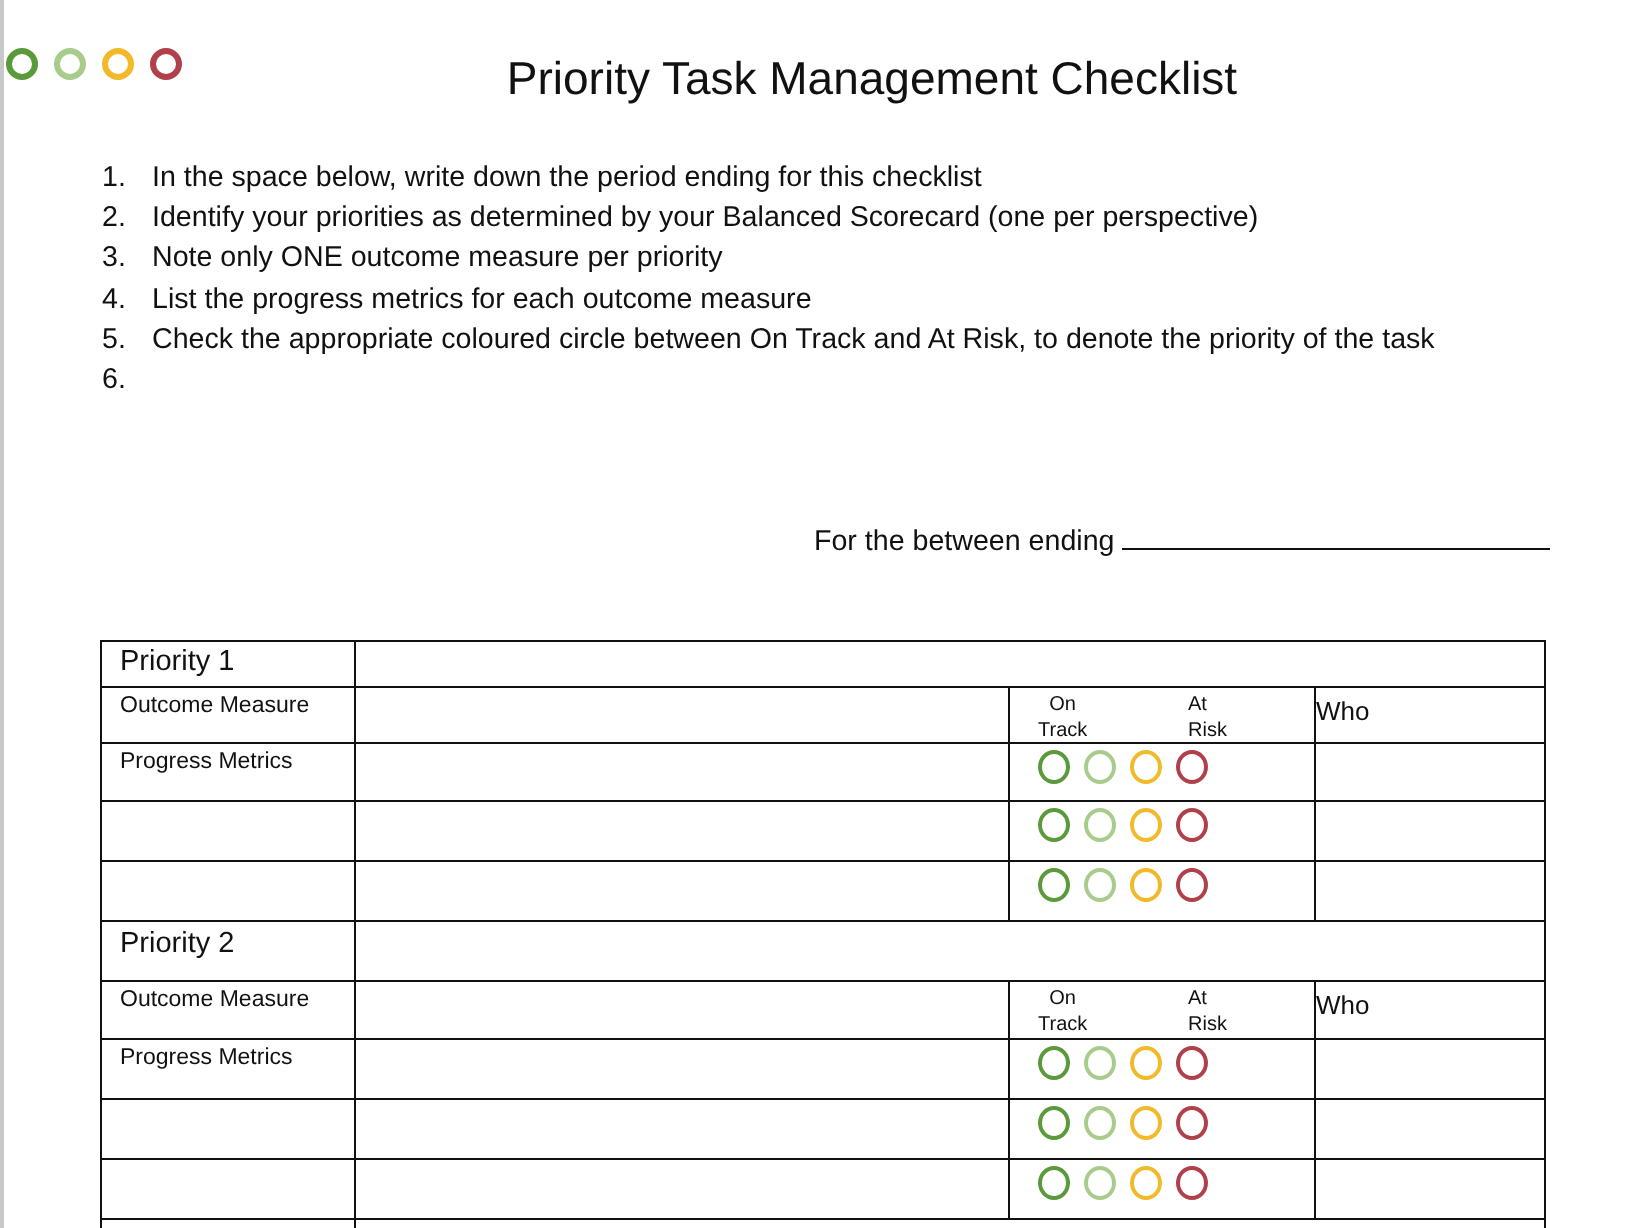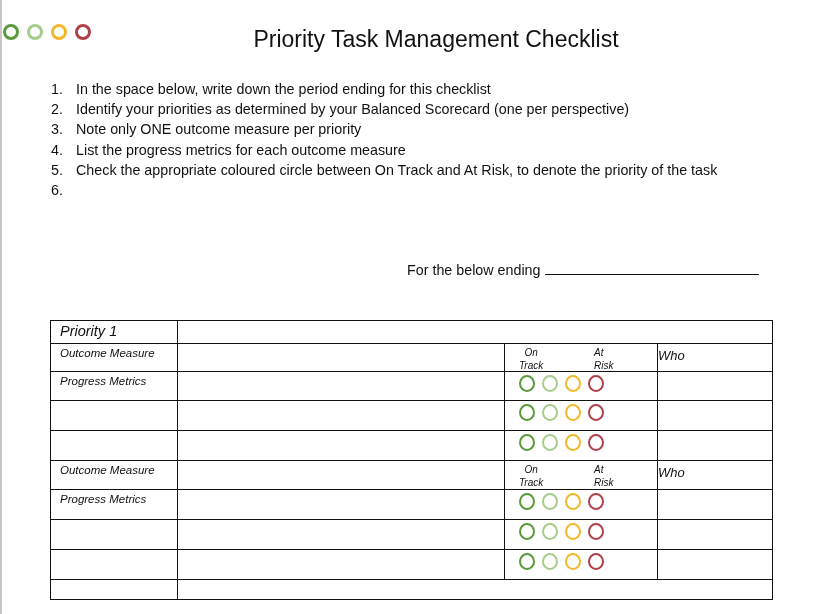--- a/index.html
+++ b/index.html
@@ -11,21 +11,21 @@
   .logo-circles { position:absolute; left:3px; top:24px; display:flex; gap:8px; }
   .ring { box-sizing:border-box; width:16px; height:16px; border-radius:50%; border:3px solid #000; background:transparent; display:inline-block; }
   .title { position:absolute; left:0; width:872px; top:26px; text-align:center; font-size:23px; color:#111; }
   .instructions { position:absolute; left:51px; top:79px; font-size:14.3px; line-height:20.2px; }
   .instructions ol { margin:0; padding:0; list-style:none; }
   .instructions li { display:flex; }
   .instructions .num { width:25px; }
   .period { position:absolute; left:407px; top:260px; font-size:14.3px; }
   .period .line { display:inline-block; width:214px; border-bottom:1px solid #111; height:14px; vertical-align:baseline; margin-left:4px; }
   table.grid { position:absolute; left:50px; top:320px; border-collapse:collapse; table-layout:fixed; }
-  table.grid td { border:1.2px solid #111; padding:0; vertical-align:top; box-sizing:border-box;font-style:italic; }
+  table.grid td { border:1.2px solid #111; padding:0; vertical-align:top; box-sizing:border-box; }
   .c1 { width:127px; } .c2 { width:327px; } .c3 { width:153px; } .c4 { width:115px; }
   .prio-label { font-size:14.5px; padding:2px 0 0 9px !important; }
   .small-label { font-size:11.5px; padding:3px 0 0 9px !important; }
   .ot { font-size:10px; position:relative; }
   .ot .on { position:absolute; left:14px; top:2px; text-align:center; line-height:13px; }
   .ot .at { position:absolute; left:89px; top:2px; text-align:left; line-height:13px; }
   .who { font-size:13px; text-align:left; padding-top:4px !important; }
   .circles { display:flex; gap:7px; padding:3px 0 0 14px; }
   .circles .ring { width:16px; height:17px; border-width:2.6px; }
 </style>
@@ -65,21 +65,21 @@
         <span class="num">5.</span>
         <span>Check the appropriate coloured circle between On Track and At Risk, to denote the priority of the task</span>
       </li>
     <li>
         <span class="num">6.</span>
       </li>
   </ol>
 </div>
 
 <div class="period">
-  <span>For the below ending</span><span class="line"></span>
+  <span>For the between ending</span><span class="line"></span>
 </div>
 
 <table class="grid">
   <colgroup>
       <col class="c1">
       <col class="c2">
       <col class="c3">
       <col class="c4">
     </colgroup>
 
@@ -136,20 +136,24 @@
           <div class="circles">
       <span class="ring" style="border-color:#5a9a3a"></span>
       <span class="ring" style="border-color:#a8cc8c"></span>
       <span class="ring" style="border-color:#f2b92a"></span>
       <span class="ring" style="border-color:#b0404a"></span>
     </div>
         </td>
     <td></td>
   </tr>
 
+  <tr style="height:30px">
+    <td class="prio-label" style="padding-top:3px !important">Priority 2</td>
+    <td colspan="3"></td>
+  </tr>
   <tr style="height:29px">
     <td class="small-label">Outcome Measure</td>
     <td></td>
     <td class="ot">
       <div class="on">
             <div>On</div>
             <div>Track</div>
           </div>
       <div class="at">
             <div>At</div>

